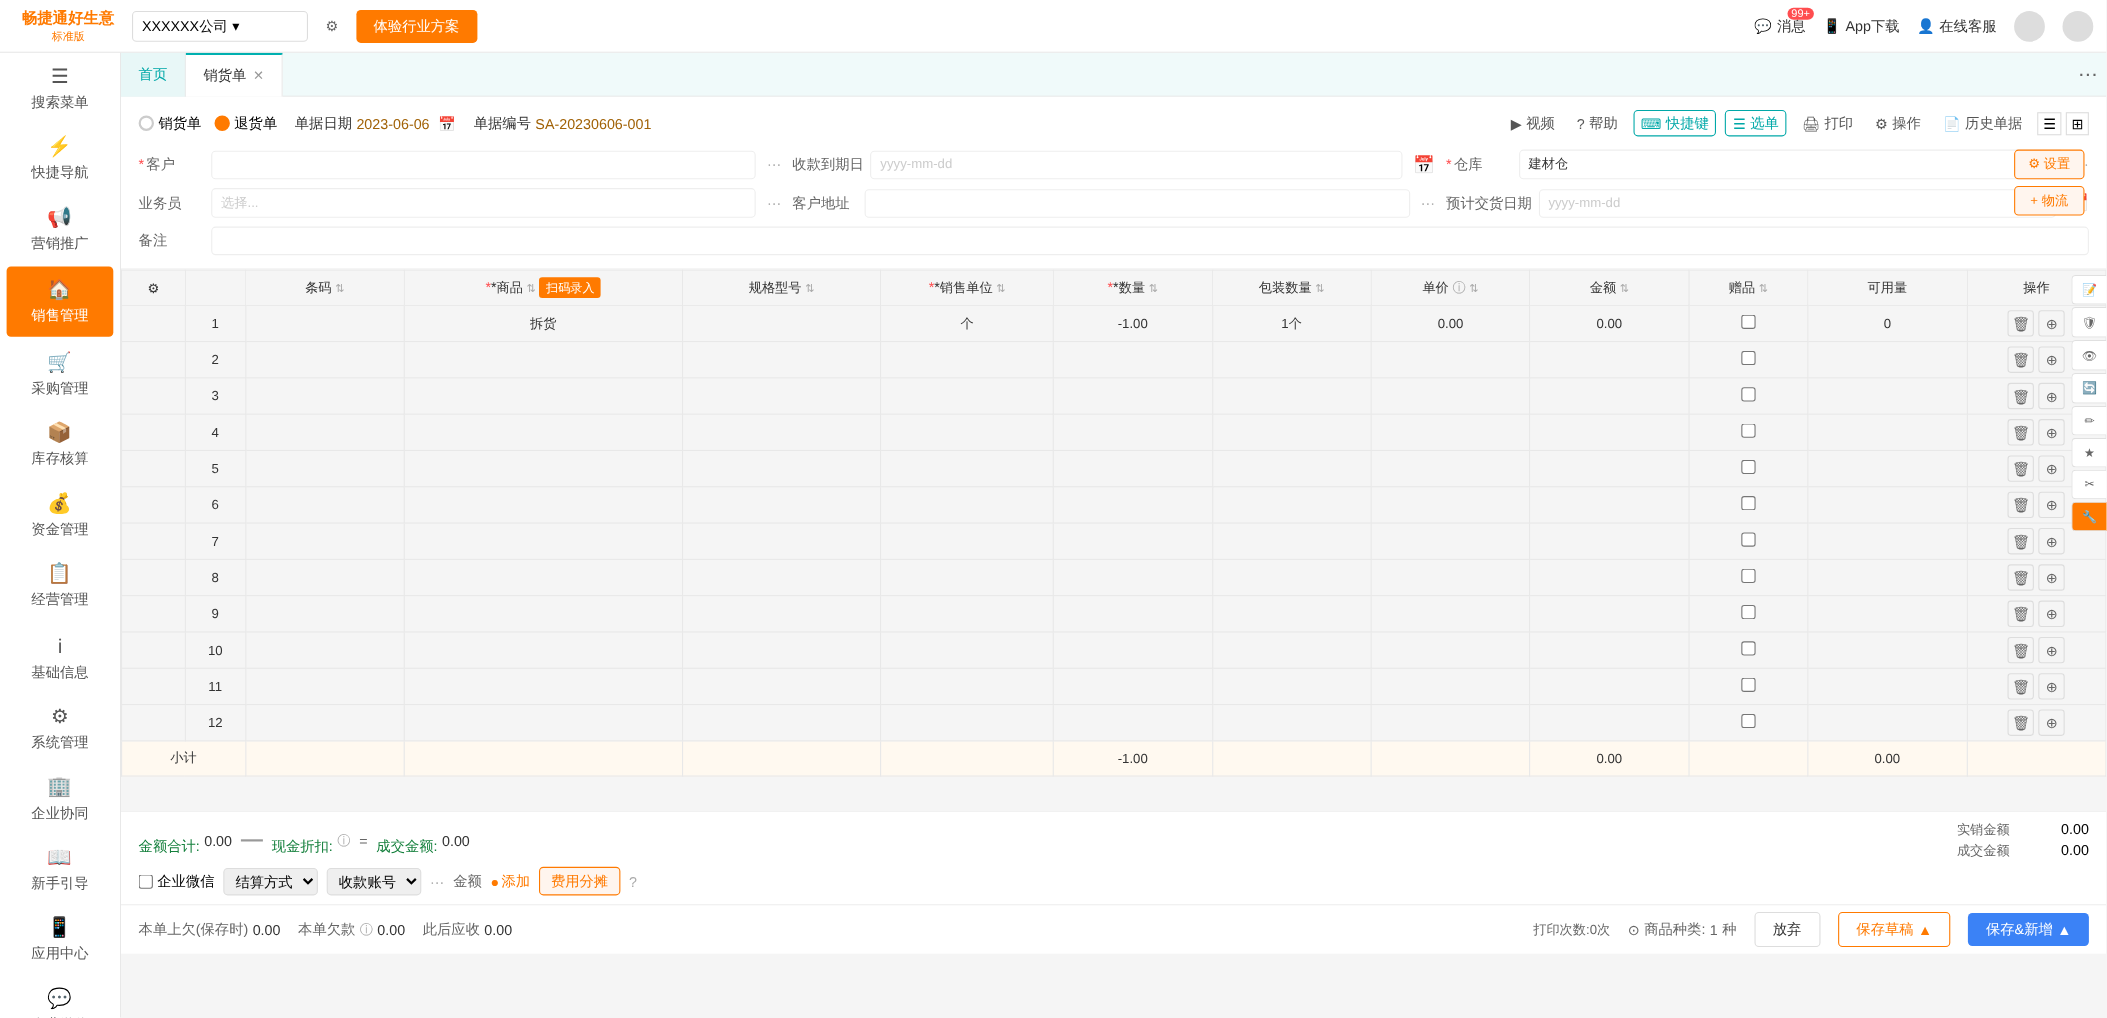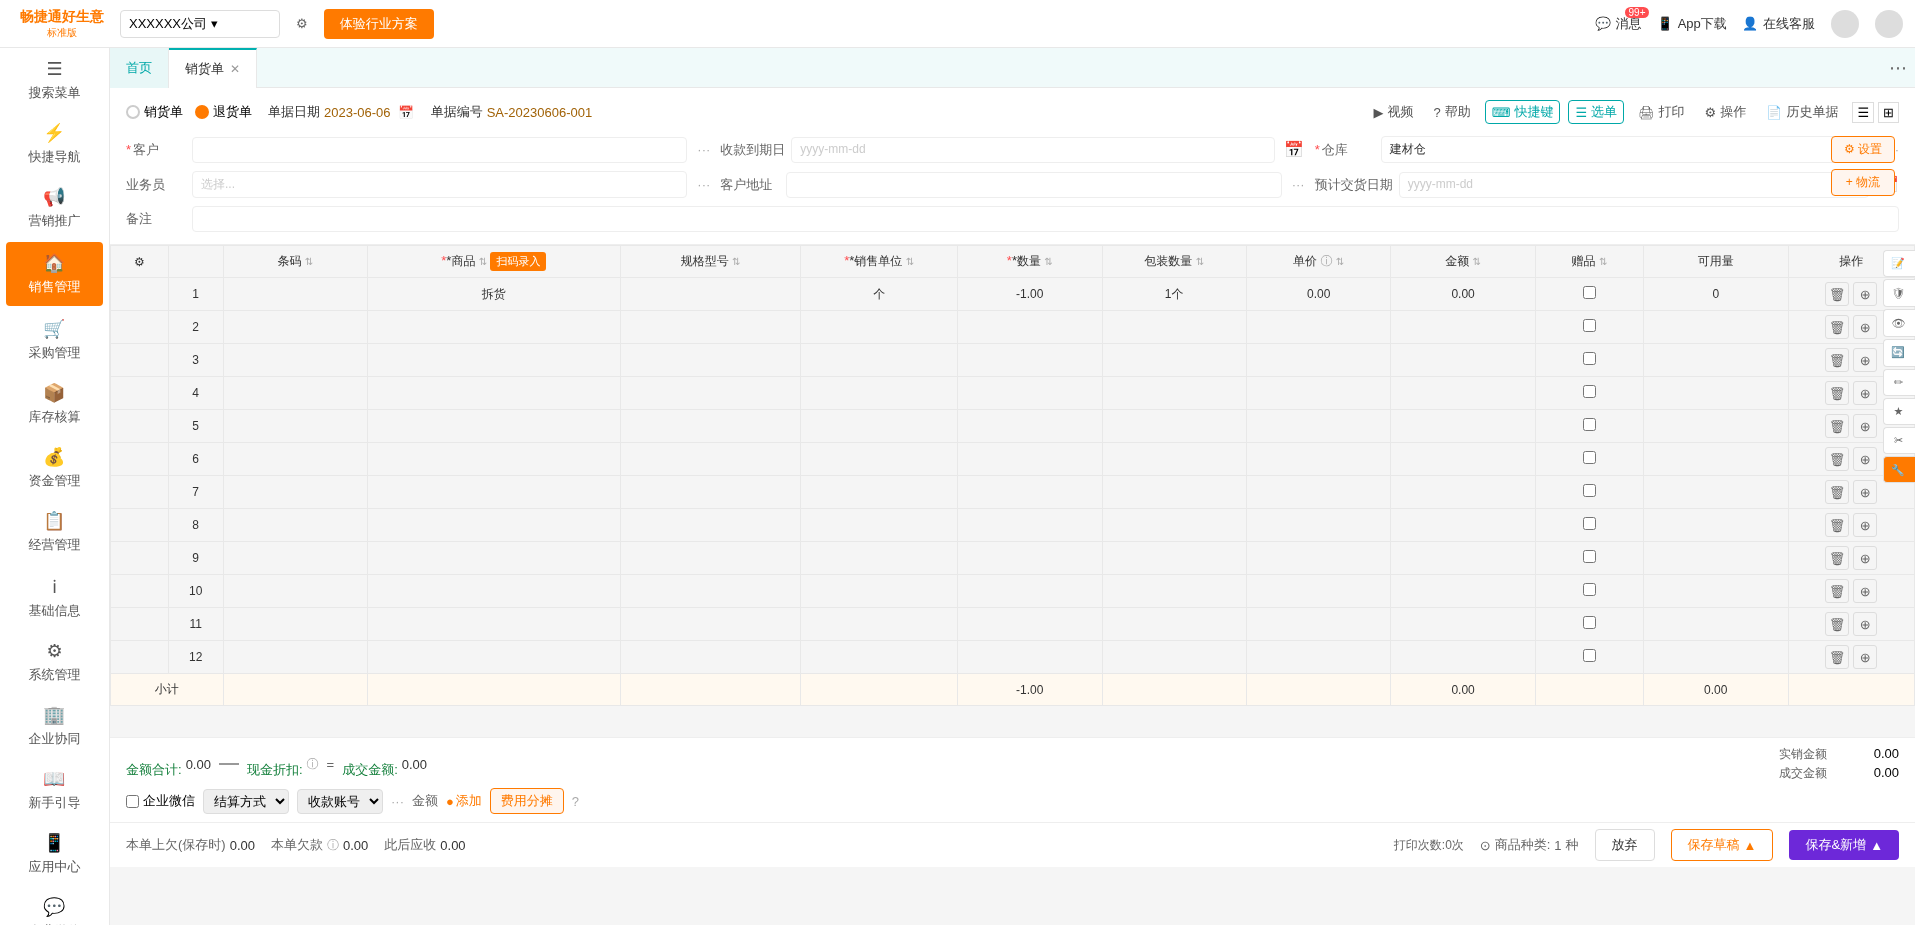--- a/index.html
+++ b/index.html
@@ -99,21 +99,21 @@
 
     
     .status-bar { background: #fff; border-top: 1px solid #eee; padding: 6px 16px; display: flex; align-items: center; gap: 16px; justify-content: flex-end; }
     .status-item { display: flex; align-items: center; gap: 4px; color: #666; font-size: 12px; }
     .status-value { color: #333; }
     .status-right { margin-left: auto; display: flex; align-items: center; gap: 16px; }
     .print-info { color: #666; font-size: 12px; }
     .goods-type { display: flex; align-items: center; gap: 4px; color: #666; font-size: 12px; }
     .btn-abandon { border: 1px solid #ddd; background: #fff; border-radius: 4px; padding: 6px 16px; cursor: pointer; color: #333; }
     .btn-save-draft { border: 1px solid #ff7a00; background: #fff; color: #ff7a00; border-radius: 4px; padding: 6px 16px; cursor: pointer; display: flex; align-items: center; gap: 4px; }
-    .btn-save-new { background: #6d28d9; color: #fff; border: none; border-radius: 4px; padding: 6px 16px; cursor: pointer; display: flex; align-items: center; gap: 4px; }
+    .btn-save-new { background: #3b82f6; color: #fff; border: none; border-radius: 4px; padding: 6px 16px; cursor: pointer; display: flex; align-items: center; gap: 4px; }
 
     .info-icon { color: #aaa; cursor: pointer; font-size: 12px; }
     .field-content { border: 1px solid #eee; border-radius: 4px; padding: 3px 8px; flex: 1; min-width: 120px; color: #999; font-size: 12px; }
     
     .table-wrapper { flex: 1; overflow-y: auto; max-height: calc(925px - 48px - 40px - 175px - 120px - 50px); }
     
     .main-body { flex: 1; overflow: hidden; display: flex; flex-direction: column; }
 
     .right-sidebar { position: fixed; right: 0; top: 250px; display: flex; flex-direction: column; gap: 2px; z-index: 100; }
     .rs-btn { width: 32px; padding: 6px 4px; background: #fff; border: 1px solid #e0e0e0; border-right: none; border-radius: 4px 0 0 4px; display: flex; align-items: center; justify-content: center; cursor: pointer; color: #666; writing-mode: vertical-rl; font-size: 11px; }

